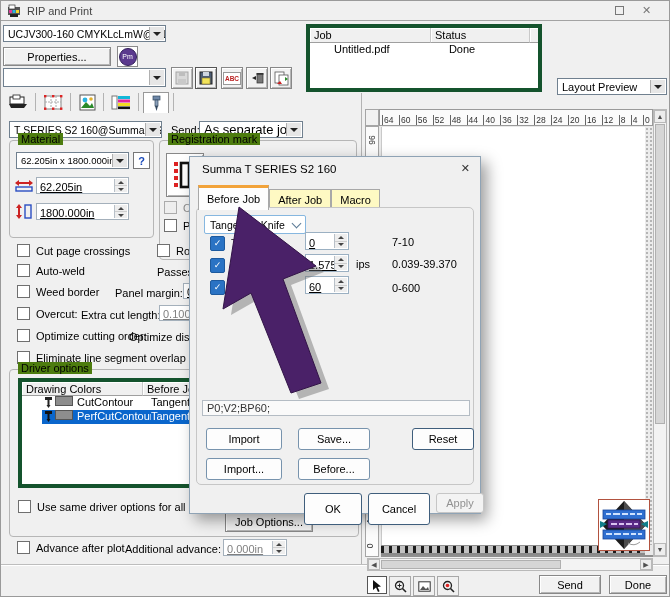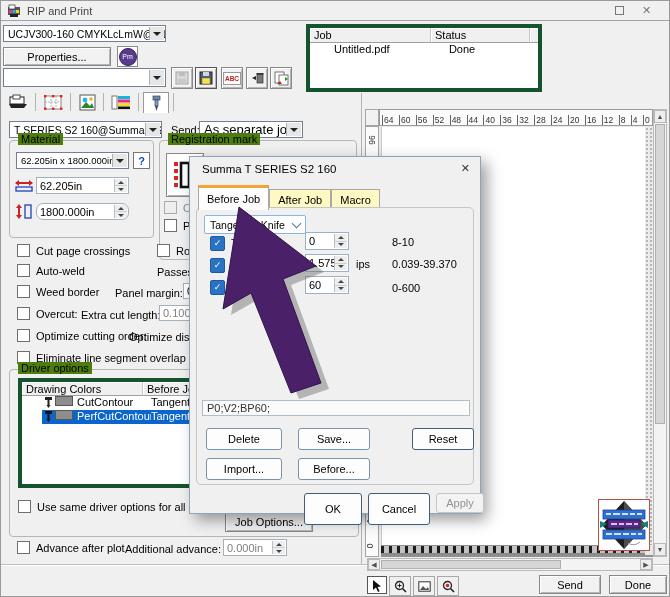--- a/index.html
+++ b/index.html
@@ -11,21 +11,21 @@
   .combo{background:#fff;border:1px solid #70808f;display:flex;align-items:center;
          padding:0 16px 0 4px;white-space:nowrap;overflow:hidden;}
   .combo .arrow{position:absolute;right:1px;top:1px;bottom:1px;width:14px;background:#e6e6e6;
          border-left:1px solid #b0b0b0;display:flex;align-items:center;justify-content:center;}
   .tri-down{width:0;height:0;border-left:4px solid transparent;border-right:4px solid transparent;border-top:4px solid #222;}
   .tri-up{width:0;height:0;border-left:3px solid transparent;border-right:3px solid transparent;border-bottom:3px solid #444;}
   .tri-dn-s{width:0;height:0;border-left:3px solid transparent;border-right:3px solid transparent;border-top:3px solid #444;}
   
   .btn{background:#f2f2f2;border:1px solid #888;box-shadow:inset 1px 1px 0 #fff,inset -1px -1px 0 #b5b5b5;
        display:flex;align-items:center;justify-content:center;cursor:default;}
-  .edit{background:#fff;border:1px solid #a4b0bb;display:flex;align-items:center;padding:0 3px;overflow:hidden;}
+  .edit{background:#fff;border:1px solid #a4b0bb;display:flex;align-items:flex-end;padding:0 3px;overflow:hidden;text-decoration:underline;}
   .edit.dis{color:#808080;}
   .spin{position:absolute;right:1px;top:1px;bottom:1px;width:12px;display:flex;flex-direction:column;border-left:1px solid #b8c0c8;}
   .spin>div{flex:1;background:#eee;display:flex;align-items:center;justify-content:center;}
   .spin>div:first-child{border-bottom:1px solid #cfcfcf;}
   .group{border:1px solid #b6b6b6;border-radius:4px;}
   .glabel{position:absolute;top:-8px;left:8px;background:#4d7c0f;padding:0 3px;white-space:nowrap;}
   .cb{width:11px;height:11px;background:#fff;border:1px solid #6f6f6f;display:inline-block;flex:none;}
   .cb.dis{background:#eee;border-color:#ababab;}
   .cbrow{display:flex;align-items:center;gap:6px;white-space:nowrap;}
   .dis-t{color:#8a8a8a;}
@@ -144,20 +144,26 @@
   </div>
   <div class="btn abs" style="left:269px;top:66px;width:22px;height:22px;">
     <svg width="15" height="15">
         <rect x="1" y="1" width="9" height="11" fill="#fff" stroke="#555" stroke-width="0.8"></rect>
         <rect x="5" y="4" width="9" height="10" fill="#fff" stroke="#555" stroke-width="0.8"></rect>
         <path d="M3 13 L8 13 L6 10 Z" fill="#c22"></path>
         <path d="M11 6 L14 8 L11 10 Z" fill="#2a8a2a"></path>
       </svg>
   </div>
 
+  <div class="combo abs" style="left:556px;top:77px;width:110px;height:17px;">
+    <span>Layout Preview</span>
+    <span class="arrow">
+        <span class="tri-down"></span>
+      </span>
+  </div>
 
   <div class="abs" style="left:4px;top:90px;height:22px;display:flex;align-items:center;gap:4px;">
     <div class="icbtn" style="width:26px;height:20px;">
       <svg width="20" height="16">
           <rect x="2" y="3" width="14" height="7" fill="#fff" stroke="#222"></rect>
           <path d="M1 10 L19 10 L16 14 L3 14 Z" fill="#222"></path>
           <rect x="5" y="1" width="7" height="4" fill="#fff" stroke="#222" stroke-width="0.8"></rect>
         </svg>
     </div>
     <div class="sepv" style="height:18px;"></div>
@@ -250,21 +256,21 @@
             <span class="tri-dn-s"></span>
           </div>
         </span>
     </div>
     <svg class="abs" style="left:5px;top:62px;" width="18" height="17">
         <path d="M4 1 L1 5 L7 5 Z" fill="#c22"></path>
         <path d="M4 16 L1 12 L7 12 Z" fill="#c22"></path>
         <rect x="3" y="5" width="2" height="7" fill="#c22"></rect>
         <rect x="10" y="2" width="6" height="13" fill="none" stroke="#2a4ec2" stroke-width="1.4"></rect>
       </svg>
-    <div class="edit abs" style="left:26px;top:62px;width:93px;height:17px;border-radius:7px;">
+    <div class="edit abs" style="left:26px;top:62px;width:93px;height:17px;">
       <span>1800.000in</span>
       <span class="spin">
           <div>
             <span class="tri-up"></span>
           </div>
           <div>
             <span class="tri-dn-s"></span>
           </div>
         </span>
     </div>
@@ -533,21 +539,21 @@
       <span class="spin">
           <div>
             <span class="tri-up"></span>
           </div>
           <div>
             <span class="tri-dn-s"></span>
           </div>
         </span>
     </div>
     <span class="abs lbl" style="left:166px;top:79px;"></span>
-    <span class="abs lbl" style="left:202px;top:79px;">8-10</span>
+    <span class="abs lbl" style="left:202px;top:79px;">7-10</span>
 
     <div class="abs cbrow" style="left:20px;top:99px;height:18px;">
       <span class="bluecb"></span>
       <span>Speed</span>
     </div>
     <div class="edit abs" style="left:115px;top:97px;width:44px;height:18px;border-color:#9bb0c2;">
       <span>1.575</span>
       <span class="spin">
           <div>
             <span class="tri-up"></span>
@@ -576,21 +582,21 @@
         </span>
     </div>
     <span class="abs lbl" style="left:166px;top:125px;"></span>
     <span class="abs lbl" style="left:202px;top:125px;">0-600</span>
 
     <div class="abs" style="left:12px;top:243px;width:268px;height:16px;background:#fafafa;border:1px solid #b4bcc4;display:flex;align-items:center;padding:0 4px;color:#333;">
       <span>P0;V2;BP60;</span>
     </div>
 
     <div class="dbtn abs" style="left:16px;top:271px;width:76px;height:22px;">
-        <span>Delete</span>
+        <span>Import</span>
       </div>
     <div class="dbtn abs" style="left:108px;top:271px;width:72px;height:22px;">
         <span>Save...</span>
       </div>
     <div class="dbtn abs strong" style="left:222px;top:271px;width:62px;height:22px;">
         <span>Reset</span>
       </div>
     <div class="dbtn abs" style="left:16px;top:301px;width:76px;height:22px;">
         <span>Import...</span>
       </div>

